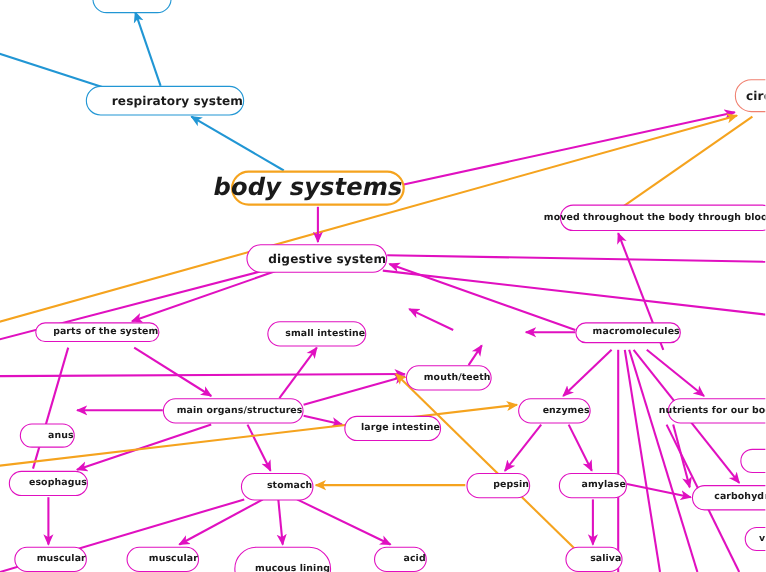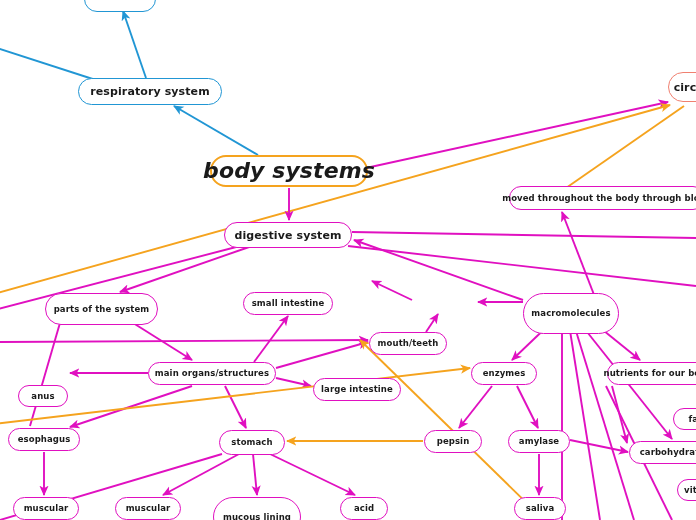--- a/index.html
+++ b/index.html
@@ -21,21 +21,21 @@
     top: 0;
     width: 696px;
     height: 520px;
     pointer-events: none;
   }
   .node {
     position: absolute;
     box-sizing: border-box;
     display: flex;
     align-items: center;
-    justify-content: center;
+    justify-content: flex-end;
     background: #ffffff;
     border-style: solid;
     border-radius: 999px;
     white-space: nowrap;
     color: #1a1a1a;
     font-weight: bold;
     letter-spacing: 0.1px;
     z-index: 5;
   }
   .node span { display: block; line-height: 1; }
@@ -116,27 +116,27 @@
     </div>
     <div class="node n-big" style="left: 210px; top: 155px; width: 158px; height: 32px; border-color: rgb(245, 163, 30);">
       <span>body systems</span>
     </div>
     <div class="node n-small" style="left: 509px; top: 186px; width: 196px; height: 24px; border-color: rgb(224, 16, 192);">
       <span>moved throughout the body through blood</span>
     </div>
     <div class="node n-mid" style="left: 224px; top: 222px; width: 128px; height: 26px; border-color: rgb(224, 16, 192);">
       <span>digestive system</span>
     </div>
-    <div class="node n-small" style="left: 45px; top: 293px; width: 113px; height: 32px; border-color: rgb(224, 16, 192);">
+    <div class="node n-small" style="left: 32px; top: 293px; width: 113px; height: 18px; border-color: rgb(224, 16, 192);">
       <span>parts of the system</span>
     </div>
     <div class="node n-small" style="left: 243px; top: 292px; width: 90px; height: 23px; border-color: rgb(224, 16, 192);">
       <span>small intestine</span>
     </div>
-    <div class="node n-small" style="left: 523px; top: 293px; width: 96px; height: 41px; border-color: rgb(224, 16, 192);">
+    <div class="node n-small" style="left: 523px; top: 293px; width: 96px; height: 19px; border-color: rgb(224, 16, 192);">
       <span>macromolecules</span>
     </div>
     <div class="node n-small" style="left: 369px; top: 332px; width: 78px; height: 23px; border-color: rgb(224, 16, 192);">
       <span>mouth/teeth</span>
     </div>
     <div class="node n-small" style="left: 18px; top: 356px; width: 50px; height: 22px; border-color: rgb(224, 16, 192); margin-top: 29px;">
       <span>anus</span>
     </div>
     <div class="node n-small" style="left: 148px; top: 362px; width: 128px; height: 23px; border-color: rgb(224, 16, 192);">
       <span>main organs/structures</span>

